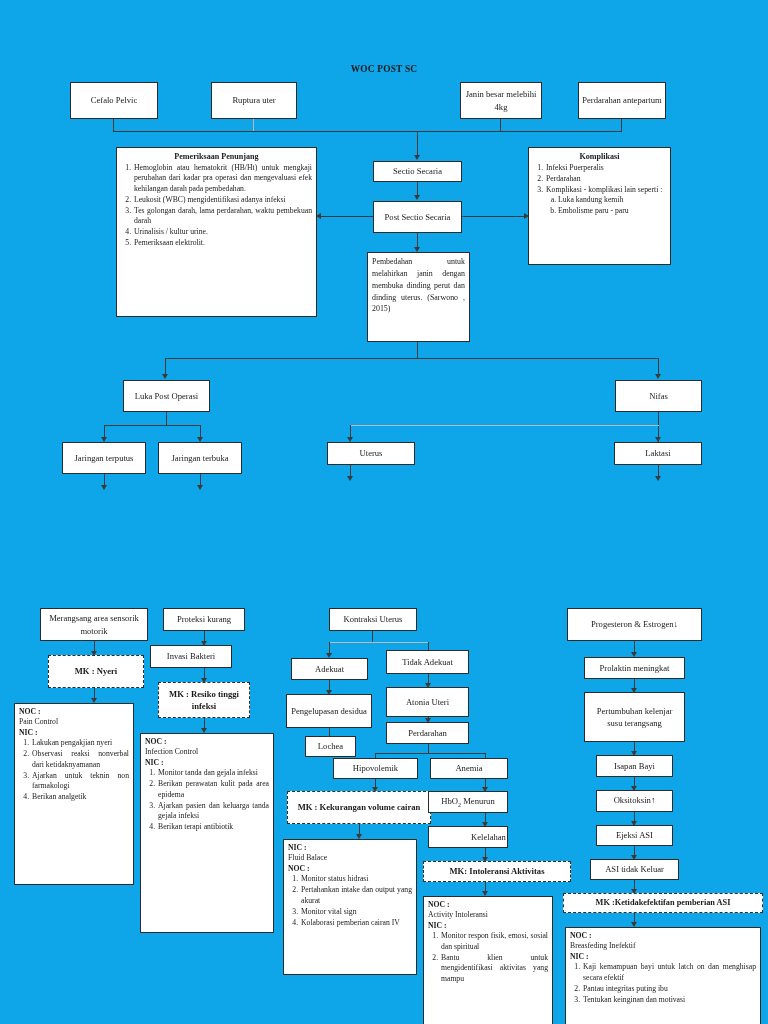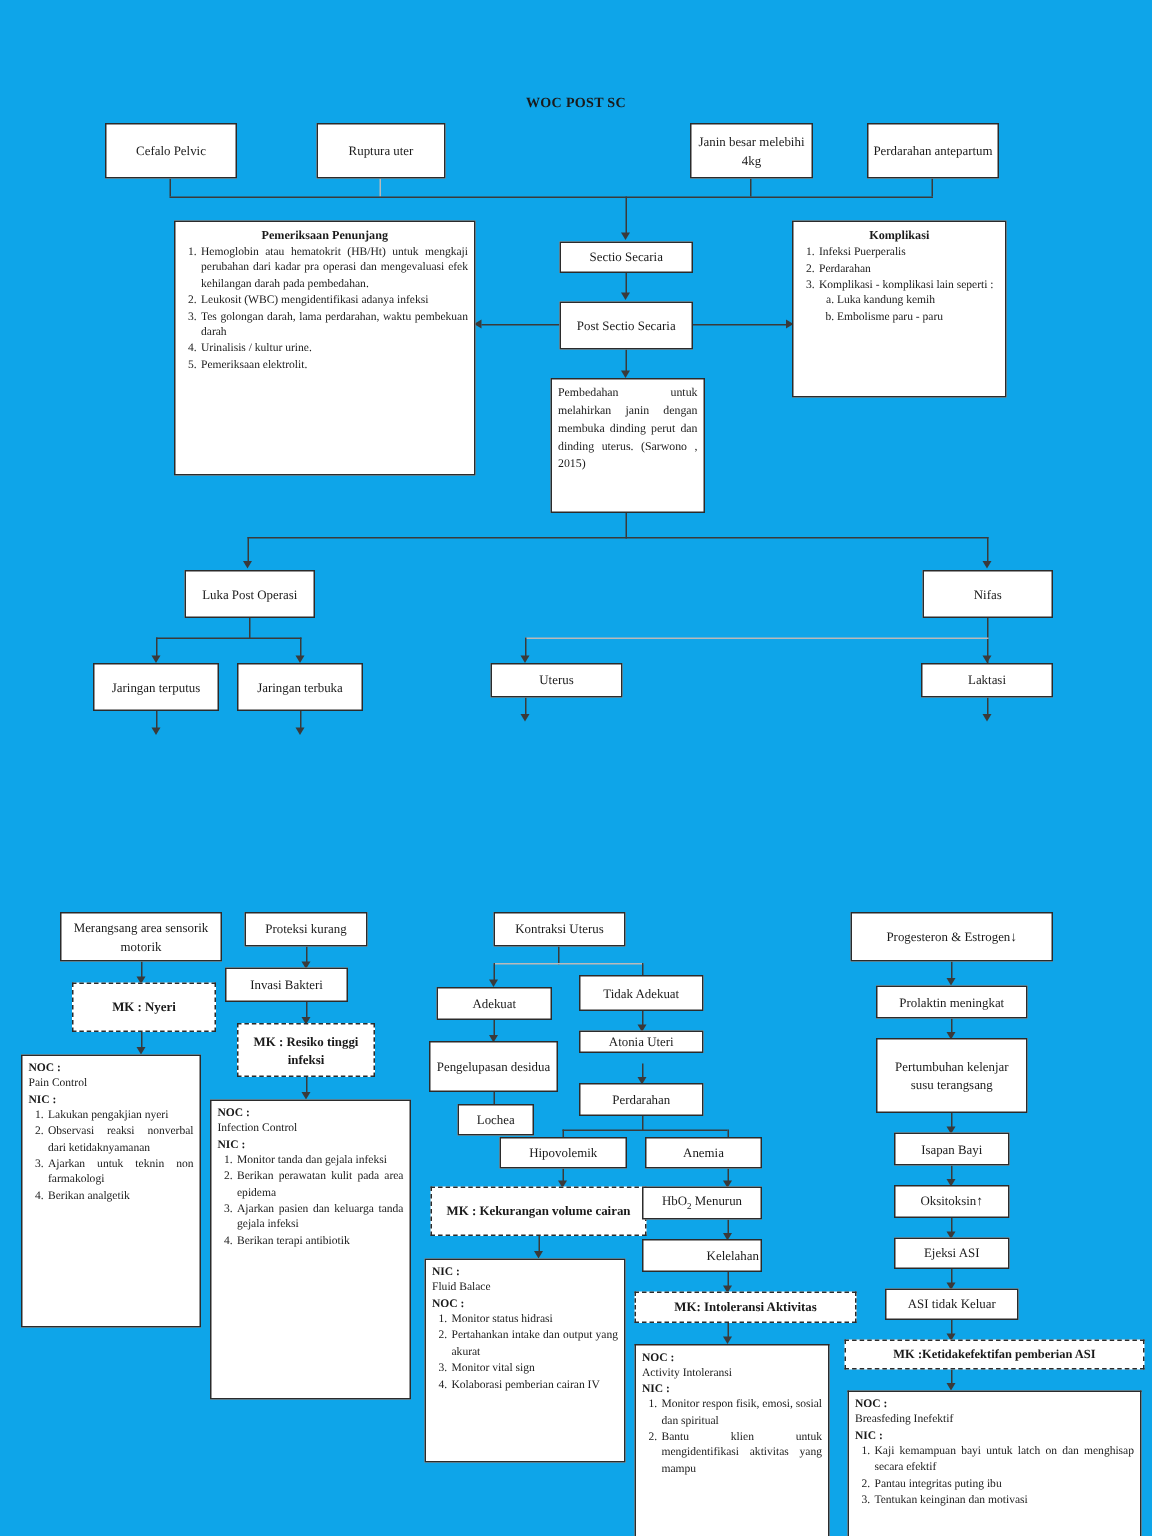--- a/index.html
+++ b/index.html
@@ -317,21 +317,21 @@
   </div>
 
   <div class="ln v" style="left:329px; top:680px; height:12px;"></div>
   <div class="arrow" style="left:326px; top:690px;"></div>
   <div class="box" style="left:286px; top:694px; width:86px; height:34px;">
     <span>Pengelupasan desidua</span>
   </div>
 
   <div class="ln v" style="left:428px; top:674px; height:11px;"></div>
   <div class="arrow" style="left:425px; top:683px;"></div>
-  <div class="box" style="left:386px; top:687px; width:83px; height:15px;">
+  <div class="box" style="left:386px; top:687px; width:83px; height:30px;">
     <span>Atonia Uteri</span>
   </div>
 
   <div class="ln v" style="left:428px; top:709px; height:11px;"></div>
   <div class="arrow" style="left:425px; top:718px;"></div>
   <div class="box" style="left:386px; top:722px; width:83px; height:22px;">
     <span>Perdarahan</span>
   </div>
 
   <div class="ln v" style="left:329px; top:728px; height:12px;"></div>

